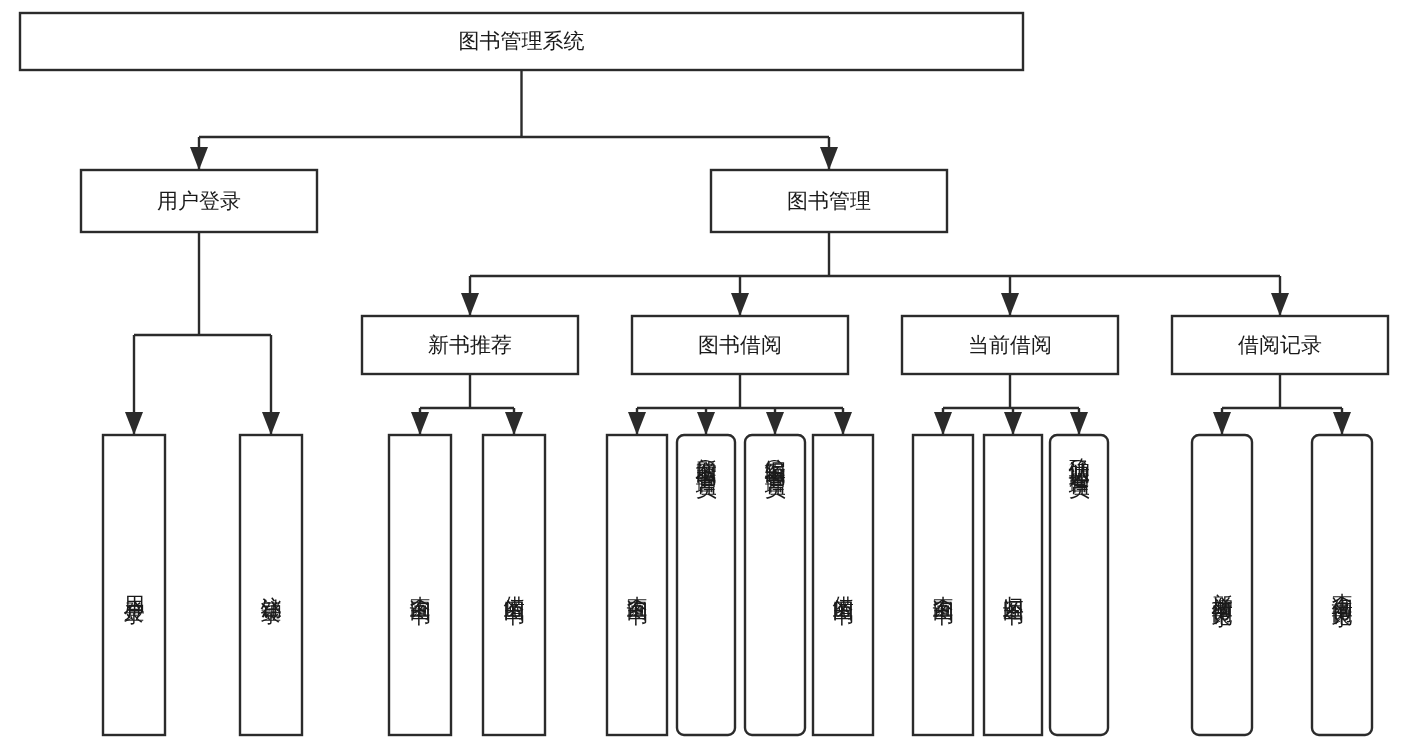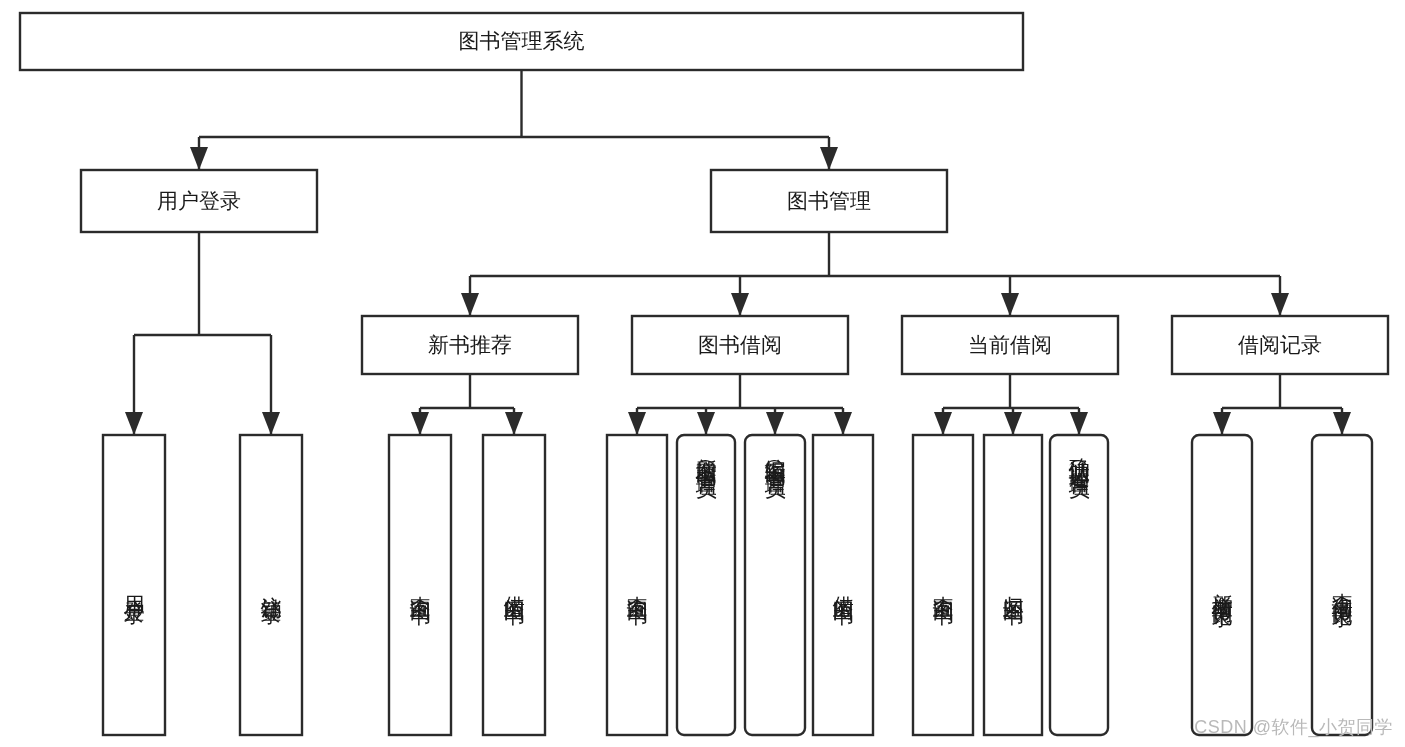--- a/index.html
+++ b/index.html
@@ -215,14 +215,13 @@
         <span class="vert-text">确认归还（管理员）</span>
       </div>
       <div class="vert-label-wrap" style="left: 1193px; top: 436px; width: 58px; height: 298px;">
         <span class="vert-text">新增借阅记录</span>
       </div>
       <div class="vert-label-wrap" style="left: 1313px; top: 436px; width: 58px; height: 298px;">
         <span class="vert-text">查询借阅记录</span>
       </div>
     </div>
 
-  <div class="watermark">CSDN @软件_小贺同学</div>
 </div>
 
 </body></html>

